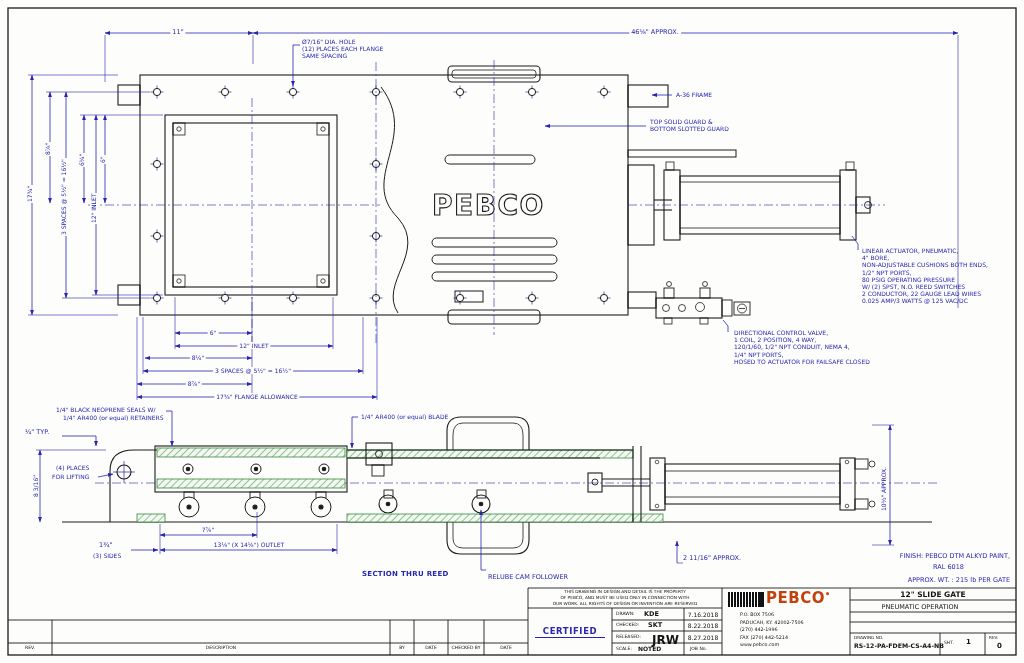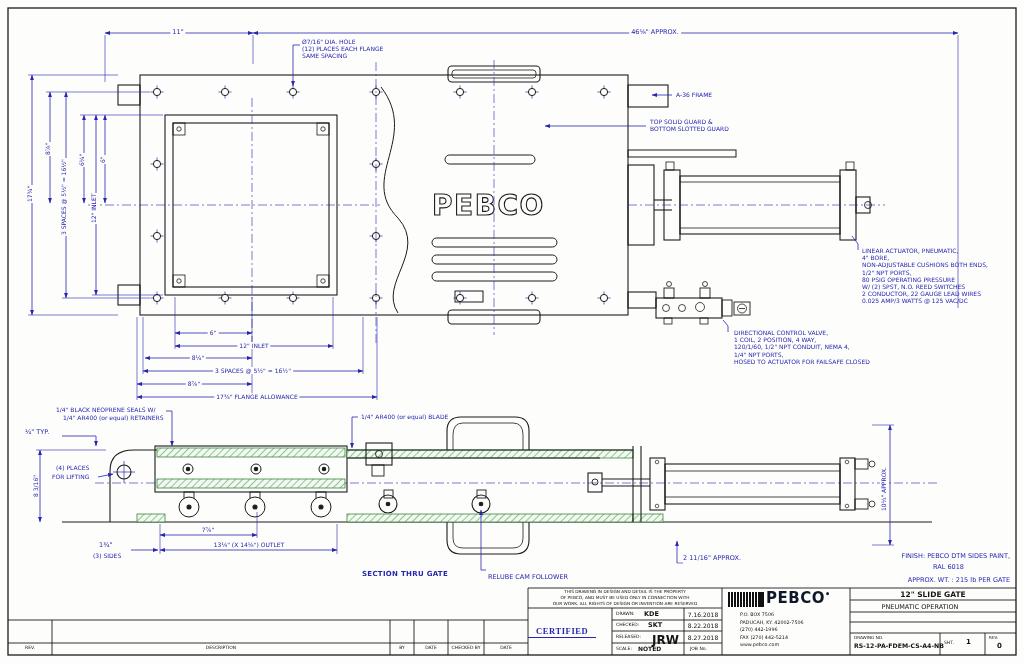--- a/index.html
+++ b/index.html
@@ -11,21 +11,21 @@
   .s7{font-size:7px;font-weight:bold;letter-spacing:0.3px;}
   .bgw{background:#fdfdfc;padding:0 2px;}
   .ctr{transform:translateX(-50%);}
   .rot{transform:rotate(-90deg);transform-origin:0 0;background:#fdfdfc;padding:0 1px;}
   .rt{position:absolute;color:#2626b0;font-size:6.5px;white-space:nowrap;text-align:right;}
   .blk{position:absolute;color:#141414;white-space:nowrap;}
   .tiny{font-size:4.3px;line-height:6.2px;}
   .t45{font-size:4.5px;}
   .cert{color:#2626b0;font-weight:bold;font-size:8.5px;letter-spacing:0.6px;
         border-bottom:1.2px solid #2626b0;padding:0 8px 1px;}
-  .brand{font-size:15px;font-weight:bold;letter-spacing:0.5px;color:#0f172a;}
+  .brand{font-size:15px;font-weight:bold;letter-spacing:0.5px;color:#c2410c;}
   .barcode{position:absolute;width:30px;height:15px;
         background:repeating-linear-gradient(90deg,#111 0 2px,#fff 2px 3px);border-right:6px solid #111;}
   .note div{white-space:nowrap;}
 </style>
 </head>
 <body>
 
 <div id="page">
 
 <svg width="1024" height="663" viewBox="0 0 1024 663">
@@ -350,35 +350,35 @@
 <div class="a" style="left:63px;top:414px;">1/4" AR400 (or equal) RETAINERS</div>
 <div class="a s65" style="left:25px;top:429px;">¼" TYP.</div>
 <div class="a" style="left:56px;top:464px;">(4) PLACES</div>
 <div class="a" style="left:52px;top:473px;">FOR LIFTING</div>
 <div class="a" style="left:361px;top:413px;">1/4" AR400 (or equal) BLADE</div>
 <div class="a rot" style="left:32px;top:498px;">8 3/16"</div>
 <div class="a s65" style="left:99px;top:542px;">1¾"</div>
 <div class="a" style="left:93px;top:552px;">(3) SIDES</div>
 <div class="a ctr" style="left:208px;top:526px;">7⅞"</div>
 <div class="a ctr" style="left:249px;top:541px;">13⅛" (X 14⅛") OUTLET</div>
-<div class="a s7" style="left:362px;top:571px;">SECTION THRU GATE</div>
+<div class="a s7" style="left:362px;top:571px;">SECTION THRU REED</div>
 <div class="a s65" style="left:488px;top:567px;margin-top:7px;">RELUBE CAM FOLLOWER</div>
 <div class="a s65" style="left:683px;top:555px;">2 11/16" APPROX.</div>
 <div class="a rot" style="left:880px;top:512px;">10½" APPROX.</div>
 
-<div class="rt" style="right:14px;top:552px;">FINISH:  PEBCO DTM SIDES PAINT,</div>
+<div class="rt" style="right:14px;top:552px;">FINISH:  PEBCO DTM ALKYD PAINT,</div>
 <div class="rt" style="right:60px;top:563px;">RAL 6018</div>
 <div class="rt s65" style="right:14px;top:576px;">APPROX. WT. :  215   lb  PER GATE</div>
 
 <div class="blk tiny" style="left:528px;top:589px;width:194px;text-align:center;">
   <div>THIS DRAWING IN DESIGN AND DETAIL IS THE PROPERTY</div>
   <div>OF PEBCO, AND MUST BE USED ONLY IN CONNECTION WITH</div>
   <div>OUR WORK.  ALL RIGHTS OF DESIGN OR INVENTION ARE RESERVED</div>
 </div>
-<div class="blk" style="left:528px;top:608px;width:84px;height:47px;display:flex;align-items:center;justify-content:flex-start;font-family:Liberation Serif, serif;">
+<div class="blk" style="left:528px;top:608px;width:84px;height:47px;display:flex;align-items:center;justify-content:center;">
   <span class="cert">CERTIFIED</span>
 </div>
 <div class="blk t45" style="left:616px;top:611px;">DRAWN:</div>
 <div class="blk" style="left:644px;top:610px;font-size:6.5px;font-weight:bold;">KDE</div>
 <div class="blk" style="left:684px;top:611px;width:38px;text-align:center;font-size:6px;">7.16.2018</div>
 <div class="blk t45" style="left:616px;top:622px;">CHECKED:</div>
 <div class="blk" style="left:648px;top:621px;font-size:6.5px;font-weight:bold;">SKT</div>
 <div class="blk" style="left:684px;top:622px;width:38px;text-align:center;font-size:6px;">8.22.2018</div>
 <div class="blk t45" style="left:616px;top:634px;">RELEASED:</div>
 <div class="blk" style="left:652px;top:633px;font-size:12px;font-weight:bold;">JRW</div>

